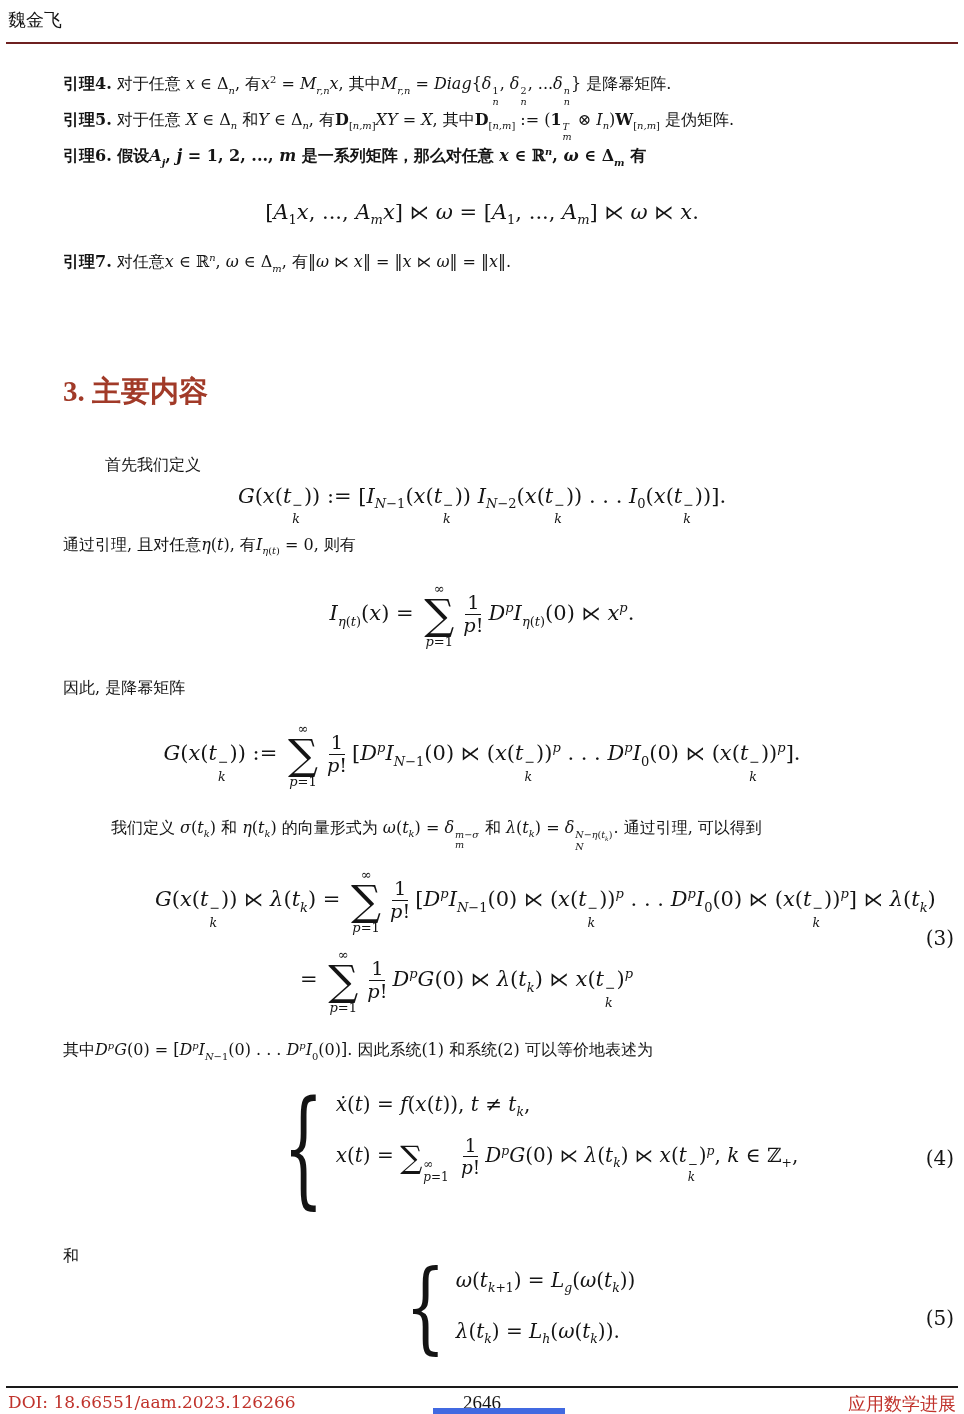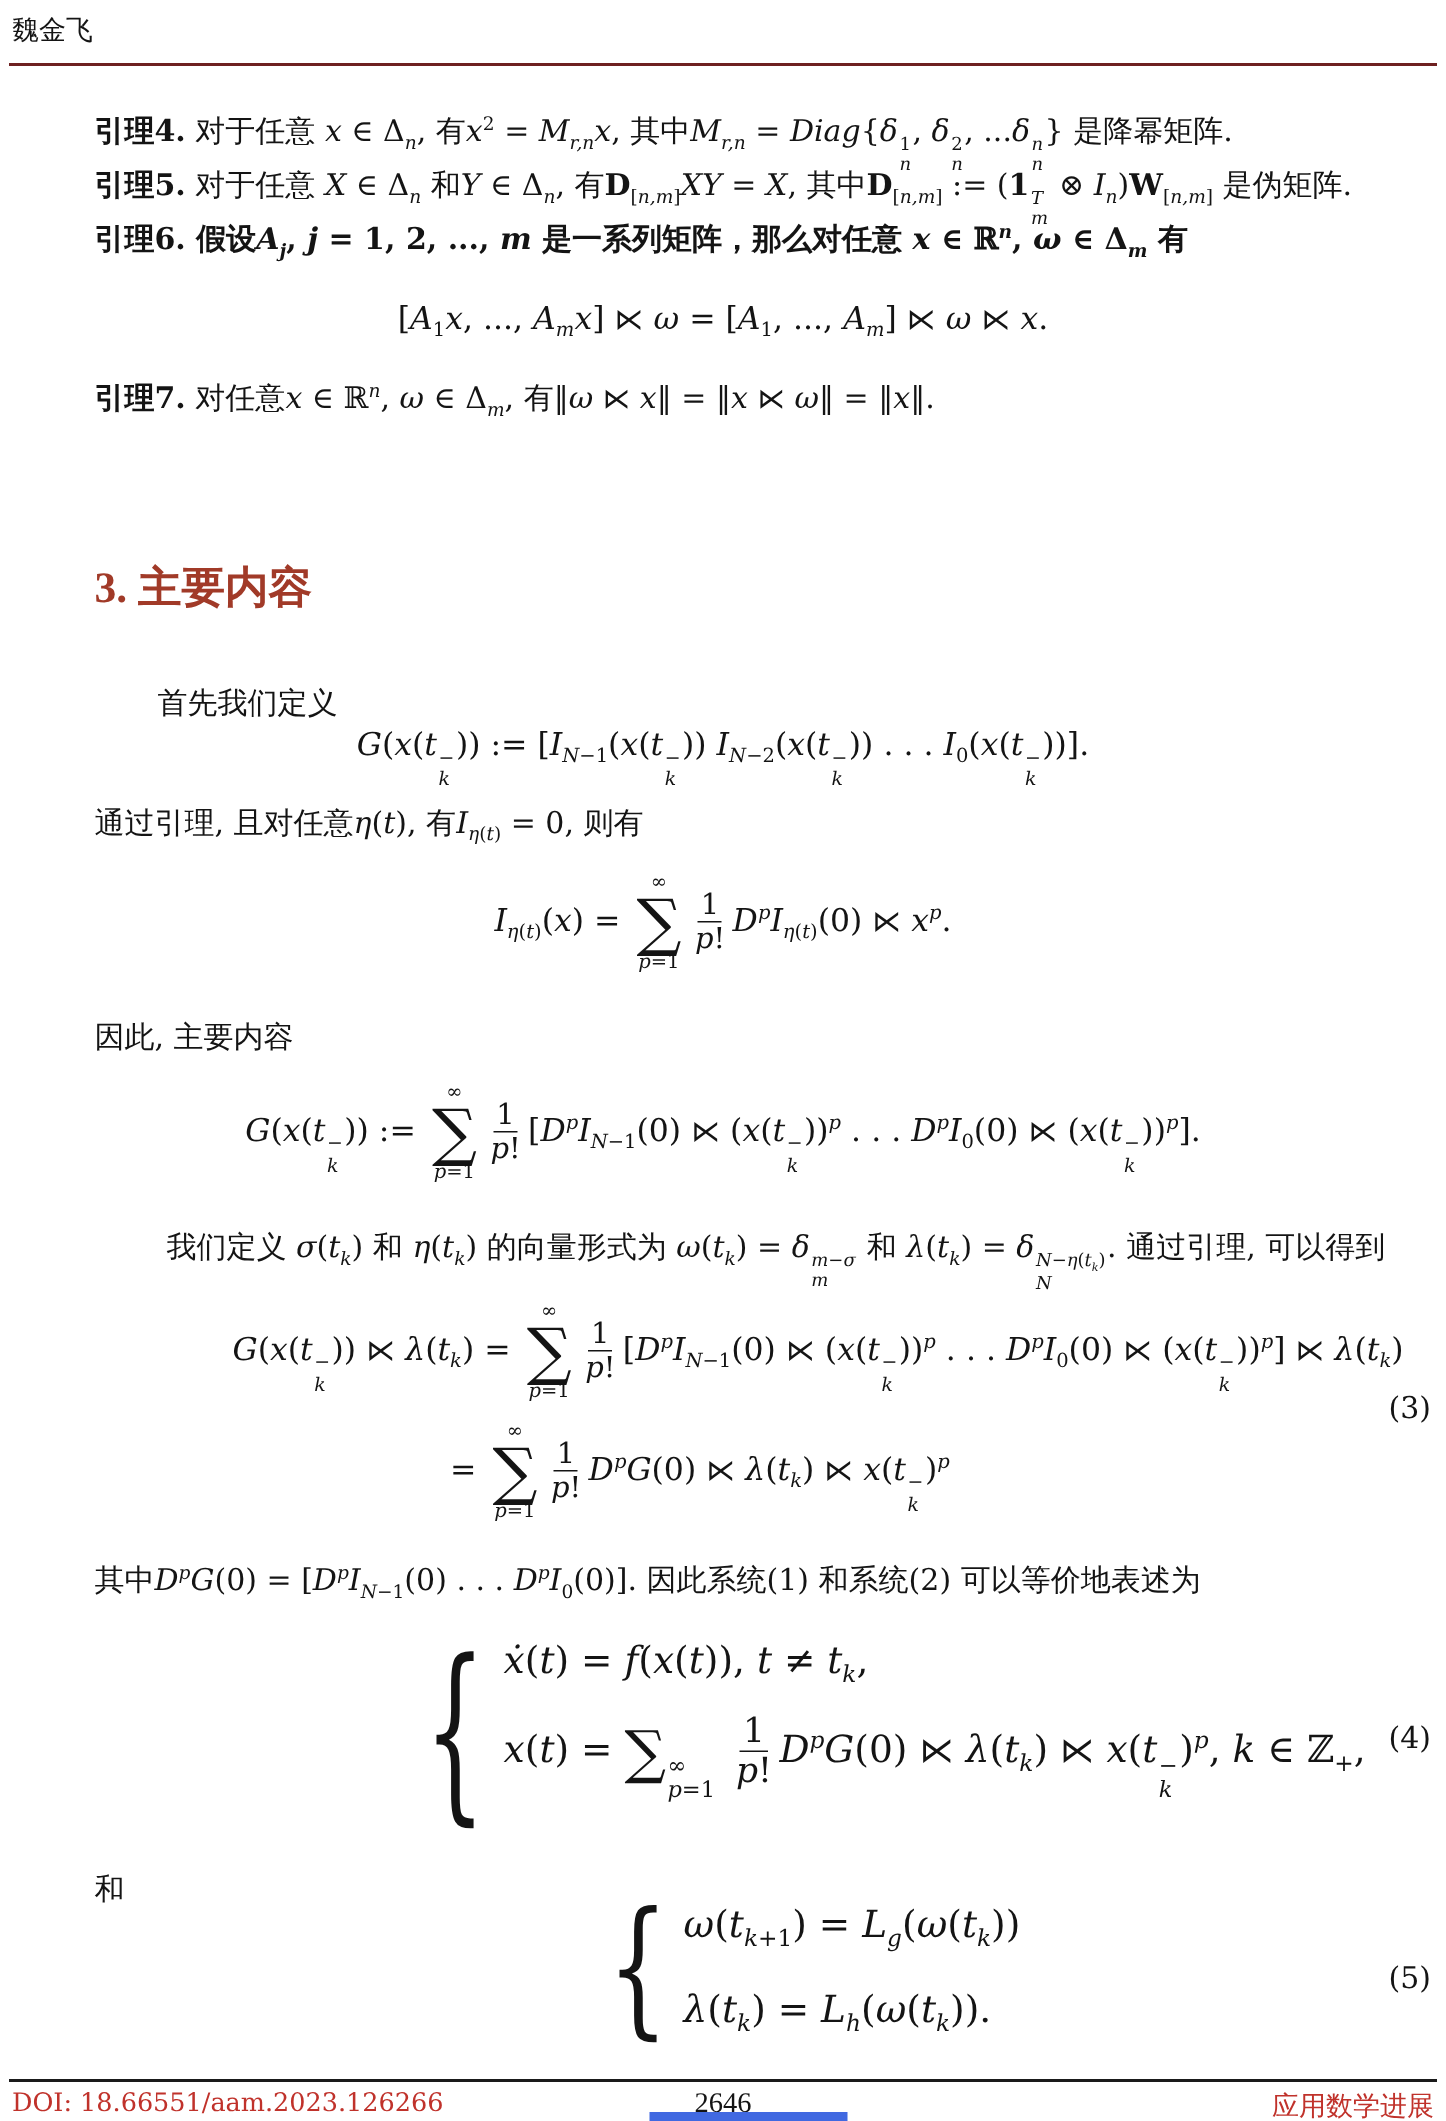--- a/index.html
+++ b/index.html
@@ -1,19 +1,19 @@
 <!DOCTYPE html>
 <html><head>
 <meta charset="utf-8">
 <style>
   html,body{margin:0;padding:0;background:#ffffff;}
   body{width:964px;height:1414px;position:relative;overflow:hidden;
        font-family:"DejaVu Serif","Liberation Serif",serif;color:#141414;}
   .abs{position:absolute;white-space:nowrap;}
-  .cjk{font-size:20px;}
+  .cjk{font-size:16px;}
   .math i{font-style:italic;}
   sub,sup{font-size:0.62em;}
   
   .ss{display:inline-flex;flex-direction:column;align-items:flex-start;
       vertical-align:-0.48em;font-size:0.60em;line-height:1.12;margin:0 1px;}
   
   .bigsum{display:inline-flex;flex-direction:column;align-items:center;
           vertical-align:middle;line-height:1;margin:0 4px;}
   .bigsum .s{font-size:42px;line-height:0.95;}
   .bigsum .t,.bigsum .b{font-size:13px;}
@@ -27,21 +27,21 @@
   .disp{left:63px;right:63px;text-align:center;font-size:21px;}
   .rule{height:0;border-top:2px solid #6e2020;}
   .rule-dark{height:0;border-top:2px solid #1a1a1a;}
   .heading{font-family:Liberation Serif, serif;font-weight:bold;
            font-size:29px;color:#a13a28;}
   .eqno{font-size:20px;}
   .sys{display:flex;align-items:center;}
   .brace{display:inline-block;font-size:64px;line-height:1;font-weight:400;
          transform:scaleY(2.0);transform-origin:center;margin-right:12px;}
   .brace.small{transform:scaleY(1.55);margin-right:10px;}
-  .syslines{display:flex;flex-direction:column;font-size:25px;}
+  .syslines{display:flex;flex-direction:column;font-size:20px;}
   .footer-red{color:#c0322b;}
   .pagelink{background:#4169e1;}
 </style>
 </head>
 <body>
 
 <div class="page">
 
   <div class="abs" style="left:8px;top:8px;font-size:18px;">魏金飞</div>
   <div class="abs rule" style="left:6px;right:6px;top:42px;"></div>
@@ -88,21 +88,21 @@
 
   <div class="abs disp math" style="top:582px;"><i>I</i><sub><i>η</i>(<i>t</i>)</sub>(<i>x</i>) = <span class="bigsum">
         <span class="t">∞</span>
         <span class="s">∑</span>
         <span class="b"><i>p</i>=1</span>
       </span><span class="frac">
         <span class="fn">1</span>
         <span class="fd"><i>p</i>!</span>
       </span><i>D</i><sup><i>p</i></sup><i>I</i><sub><i>η</i>(<i>t</i>)</sub>(0) <span class="op">⋉</span> <i>x</i><sup><i>p</i></sup>.</div>
 
-  <div class="abs cjk" style="left:63px;top:678px;">因此, 主要内容</div>
+  <div class="abs cjk" style="left:63px;top:678px;">因此, 是降幂矩阵</div>
 
   <div class="abs disp math" style="top:722px;"><i>G</i>(<i>x</i>(<i>t</i><span class="ss">
         <span>−</span>
         <span><i>k</i></span>
       </span>)) := <span class="bigsum">
         <span class="t">∞</span>
         <span class="s">∑</span>
         <span class="b"><i>p</i>=1</span>
       </span><span class="frac">
         <span class="fn">1</span>

